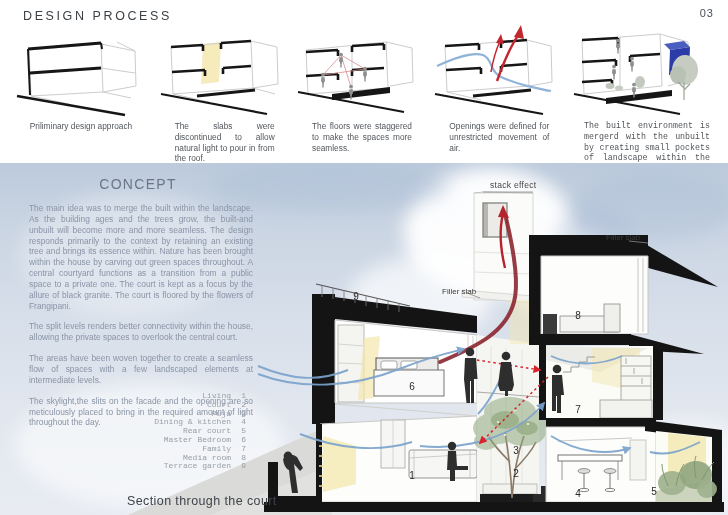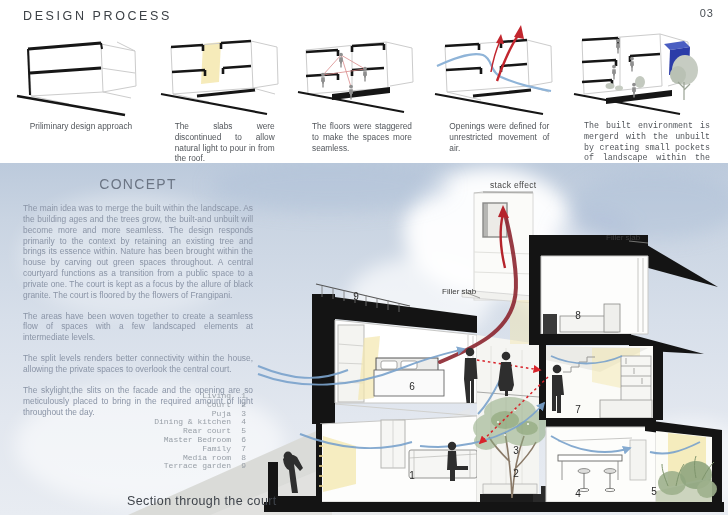--- a/index.html
+++ b/index.html
@@ -14,21 +14,21 @@
   .step svg{display:block;}
   .caption{font-size:8.3px;line-height:1.3;color:#52565b;text-align:justify;margin:3px 16px 0;width:100px;}
   .step-1 .caption{text-align:center;width:118px;}
   .step-5 .caption{width:126px;font-family:Liberation Mono, monospace;}
   
   .band{position:absolute;left:0;top:163px;width:728px;height:352px;
         background:linear-gradient(180deg,#bccadc 0%,#c9d4e2 16%,#d7dfea 45%,#e2e7ef 72%,#e8ecf2 100%);}
   .band svg.section-art{position:absolute;left:0;top:0;}
   .concept{position:absolute;left:23px;top:176px;width:230px;}
   .concept h2{font-size:14px;font-weight:400;letter-spacing:1.3px;color:#6b7584;margin:0 0 11px 0;text-align:center;}
-  .concept p{font-size:8.4px;line-height:1.29;text-align:justify;color:#8a94a6;margin:0 0 10px 0;}
+  .concept p{font-size:8.4px;line-height:1.29;text-align:justify;color:#8a94a6;margin:0 0 10px 6px;}
   .legend{position:absolute;left:100px;top:392px;width:146px;text-align:right;}
   .legend-title{font-size:11px;letter-spacing:1.2px;color:#8d939c;margin-bottom:6px;}
   .legend-row{font-size:8px;line-height:8.8px;color:#99a0a8;font-family:Liberation Mono, monospace;}
   .legend-row .num{display:inline-block;width:10px;text-align:right;margin-left:5px;}
   .section-caption{position:absolute;left:127px;top:494px;font-size:12.5px;letter-spacing:.4px;
                    color:#3f444b;font-weight:500;}
   
   .ann{position:absolute;color:#3b3b3b;white-space:nowrap;padding-left:8px;}
   .ann.stack{left:482px;top:180px;font-size:8.5px;color:#474747;letter-spacing:.3px;}
   .ann.fl1{left:434px;top:287px;font-size:8px;}
@@ -382,22 +382,22 @@
         <path d="M467,293 L480,298"></path>
         <path d="M629,241 L648,243"></path>
       </g>
     </svg>
 
   </div>
 
   <div class="concept">
     <h2>CONCEPT</h2>
     <p>The main idea was to merge the built within the landscape. As the building ages and the trees grow, the built-and unbuilt will become more and more seamless. The design responds primarily to the context by retaining an existing tree and brings its essence within. Nature has been brought within the house by carving out green spaces throughout. A central courtyard functions as a transition from a public space to a private one. The court is kept as a focus by the allure of black granite. The court is floored by the flowers of Frangipani.</p>
+    <p>The split levels renders better connectivity within the house, allowing the private spaces to overlook the central court.</p>
     <p>The areas have been woven together to create a seamless flow of spaces with a few landscaped elements at intermediate levels.</p>
-    <p>The split levels renders better connectivity within the house, allowing the private spaces to overlook the central court.</p>
     <p>The skylight,the slits on the facade and the opening are so meticulously placed to bring in the required amount of light throughout the day.</p>
   </div>
 
   <div class="legend">
     <div class="legend-row"><span>Living</span><span class="num">1</span></div>
     <div class="legend-row"><span>Court</span><span class="num">2</span></div>
     <div class="legend-row"><span>Puja</span><span class="num">3</span></div>
     <div class="legend-row"><span>Dining &amp; kitchen</span><span class="num">4</span></div>
     <div class="legend-row"><span>Rear court</span><span class="num">5</span></div>
     <div class="legend-row"><span>Master Bedroom</span><span class="num">6</span></div>

